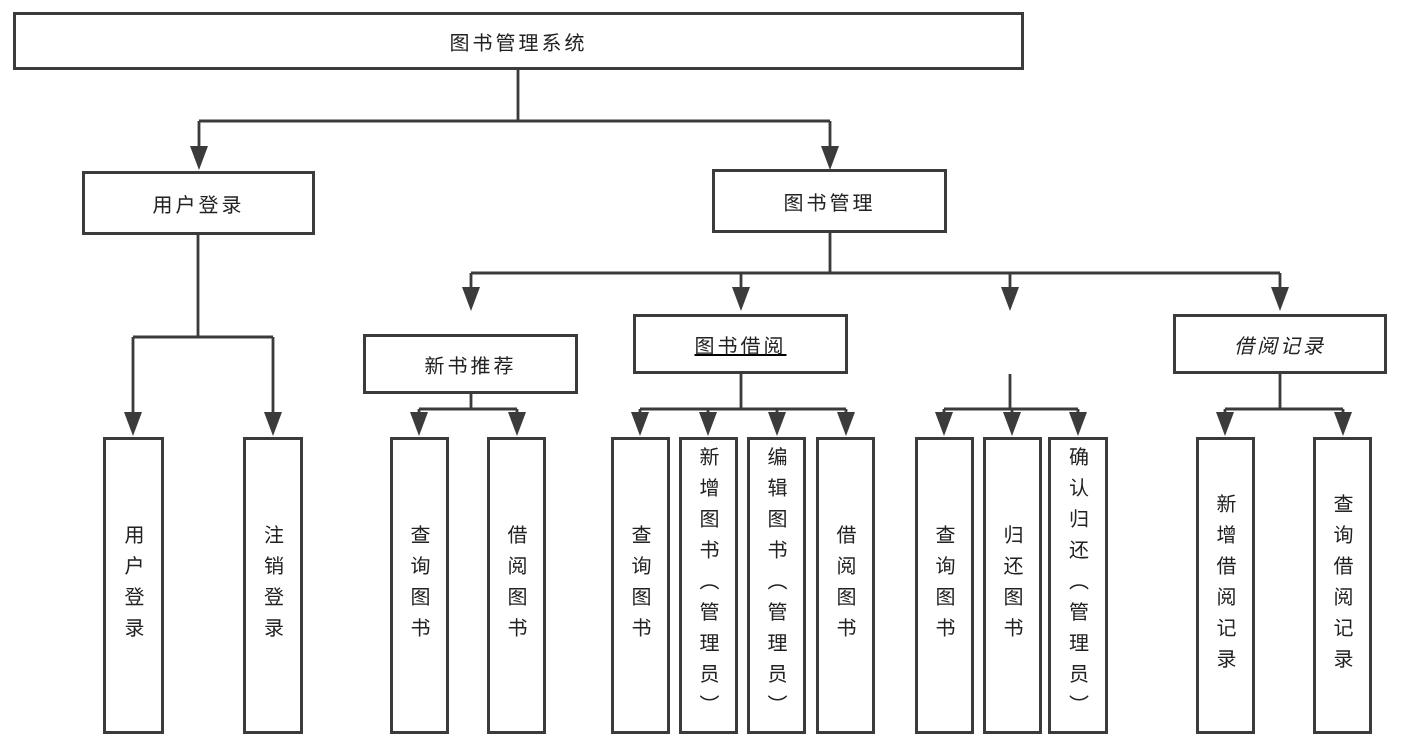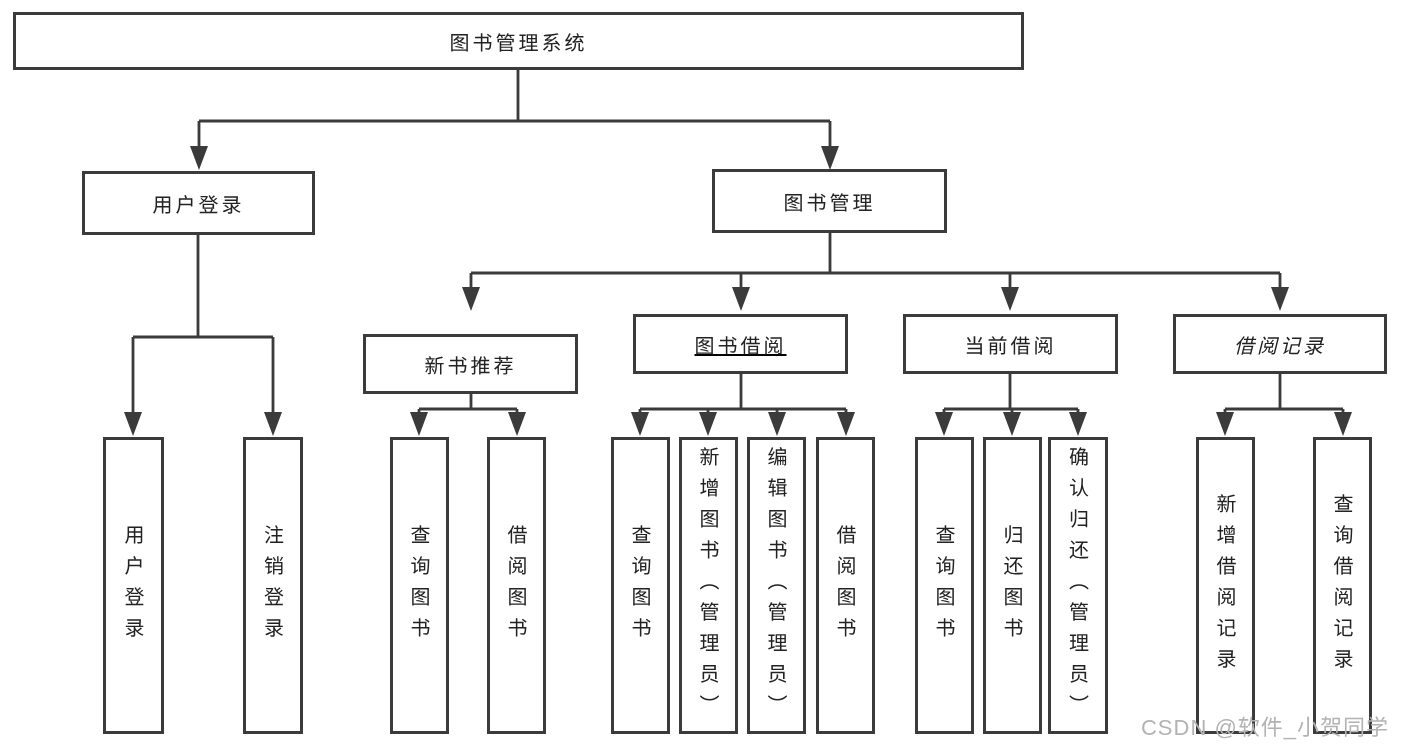--- a/index.html
+++ b/index.html
@@ -101,23 +101,20 @@
   <div class="box h2b">
     <span>图书管理</span>
   </div>
 
   <div class="box h3" style="left:363px;margin-top:20px;">
     <span>新书推荐</span>
   </div>
   <div class="box h3" style="left:633px;text-decoration:underline;">
     <span>图书借阅</span>
   </div>
-  <div class="box h3" style="left:903px;">
-    <span>当前借阅</span>
-  </div>
   <div class="box h3" style="left:1173px;width:214px;font-style:italic;">
     <span>借阅记录</span>
   </div>
 
   <div class="box vbox" style="left:103px;width:61px;">
     <span>用户登录</span>
   </div>
   <div class="box vbox" style="left:243px;width:60px;">
     <span>注销登录</span>
   </div>
@@ -148,14 +145,13 @@
   <div class="box vbox" style="left:1048px;width:60px;">
     <span>确认归还（管理员）</span>
   </div>
   <div class="box vbox" style="left:1196px;">
     <span>新增借阅记录</span>
   </div>
   <div class="box vbox" style="left:1313px;">
     <span>查询借阅记录</span>
   </div>
 
-  <div class="watermark">CSDN @软件_小贺同学</div>
 </div>
 
 </body></html>

